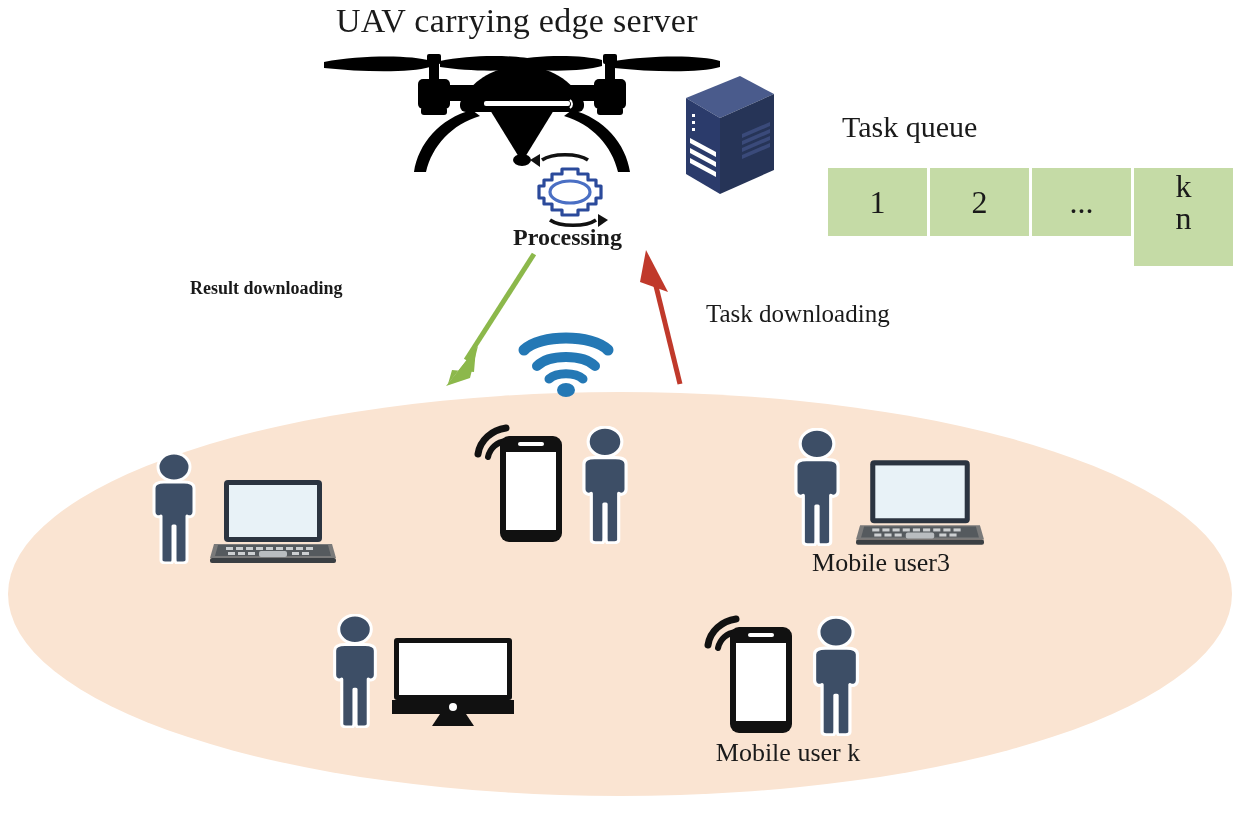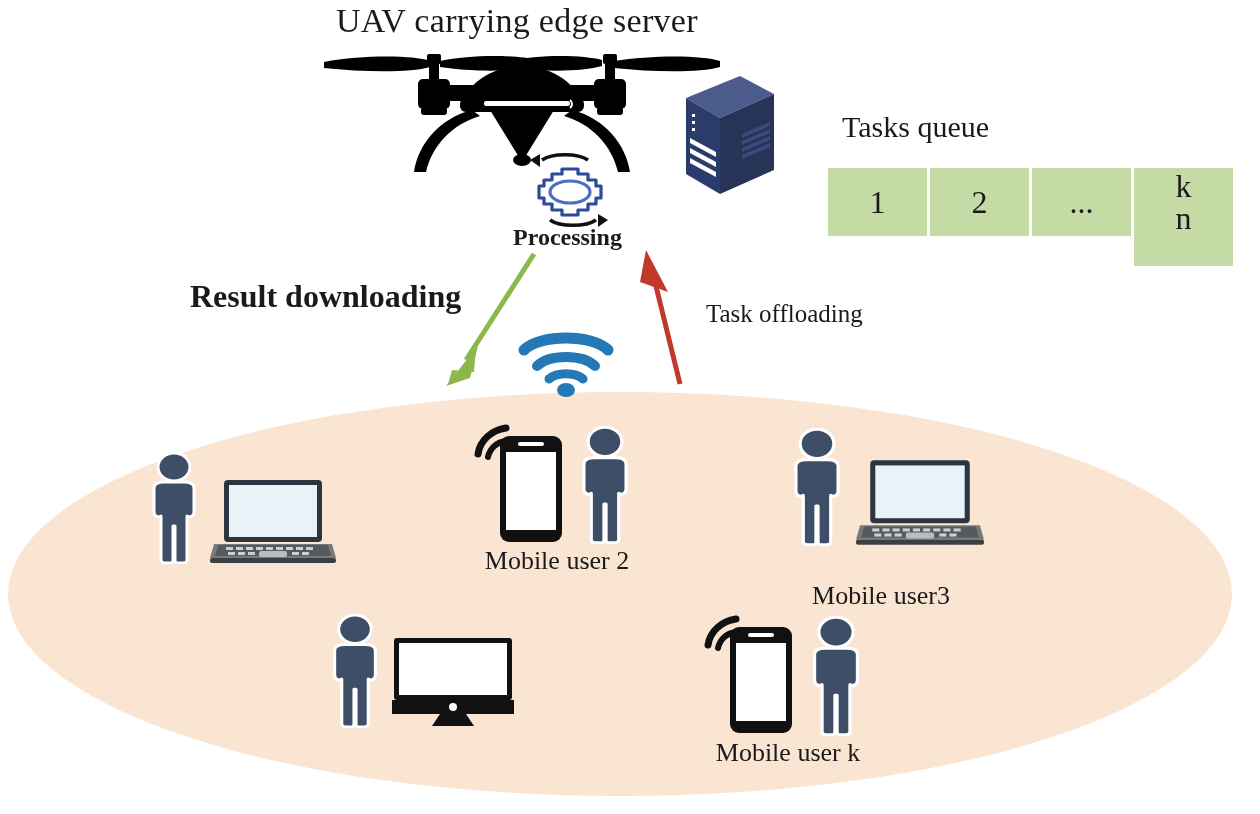--- a/index.html
+++ b/index.html
@@ -73,21 +73,21 @@
   #processing-label {
     left: 513px;
     top: 224px;
     font-size: 24px;
     font-weight: bold;
   }
 
   
   #arrow-download { position:absolute; left:430px; top:248px; width:120px; height:140px;}
   #arrow-offload  { position:absolute; left:630px; top:248px; width:120px; height:140px;}
-  #result-downloading-label { left: 190px; top: 278px; font-size: 32px; font-weight: 700; text-align: right;}
+  #result-downloading-label { left: 190px; top: 278px; font-size: 18px; font-weight: 700; text-align: right;}
   #task-offloading-label { left: 706px; top: 300px; font-size: 25px;}
 
   
   #wifi-icon { position:absolute; left:516px; top:328px; width:100px; height:70px;}
 
   
   #tasks-queue-title {
     left: 842px;
     top: 110px;
     font-size: 30px;
@@ -136,21 +136,21 @@
   .user-caption {
     margin-top: 2px;
     font-size: 26px;
     color: #1a1a1a;
     white-space: nowrap;
     font-family: "Liberation Serif", "DejaVu Serif", serif;
   }
 
   #user-1 { left: 138px; top: 452px; }
   #user-2 { left: 470px; top: 424px; }
-  #user-3 { left: 778px; top: 428px; gap: 33px; }
+  #user-3 { left: 778px; top: 428px; }
   #user-4 { left: 318px; top: 614px; }
   #user-k { left: 700px; top: 614px; justify-content: flex-end; }
 
   .person  { display:block; }
   .laptop  { display:block; }
   .monitor { display:block; }
 </style>
 </head>
 <body>
 
@@ -263,34 +263,34 @@
     </svg>
   </div>
   <div class="lbl" id="result-downloading-label">Result downloading</div>
 
   <div id="arrow-offload">
     <svg width="120" height="140" viewBox="0 0 120 140" xmlns="http://www.w3.org/2000/svg">
       <line x1="50" y1="136" x2="24" y2="30" stroke="#c0392b" stroke-width="5"></line>
       <polygon points="16,2 38,44 10,34" fill="#c0392b"></polygon>
     </svg>
   </div>
-  <div class="lbl" id="task-offloading-label">Task offloading</div>
+  <div class="lbl" id="task-offloading-label">Task downloading</div>
 
   <div id="wifi-icon">
     <svg width="100" height="70" viewBox="0 0 100 70" xmlns="http://www.w3.org/2000/svg">
       <g fill="none" stroke="#2478b5" stroke-linecap="round">
         <path d="M8 22 C24 6 76 6 92 22" stroke-width="11"></path>
         <path d="M21 38 C33 26 67 26 79 38" stroke-width="10"></path>
         <path d="M33 51 C41 44 59 44 67 51" stroke-width="9"></path>
       </g>
       <ellipse cx="50" cy="62" rx="9" ry="7" fill="#2478b5"></ellipse>
     </svg>
   </div>
 
-  <div class="lbl" id="tasks-queue-title">Tasks queue</div>
+  <div class="lbl" id="tasks-queue-title">Task queue</div>
   <div id="tasks-queue">
     <div class="queue-cell">
       <span>1</span>
     </div>
     <div class="queue-cell">
       <span>2</span>
     </div>
     <div class="queue-cell">
       <span>...</span>
     </div>
@@ -348,21 +348,20 @@
         <rect x="36" y="28" width="50" height="78" fill="#ffffff"></rect>
         <rect x="48" y="18" width="26" height="4" rx="2" fill="#ffffff"></rect>
       </svg>
       <svg class="person" width="78" height="118" viewBox="0 0 72 112" xmlns="http://www.w3.org/2000/svg">
         <g fill="#3d4e66" stroke="#ffffff" stroke-width="3" stroke-linejoin="round">
           <ellipse cx="36" cy="15" rx="16" ry="14"></ellipse>
           <path d="M16 36 C16 31 21 30 26 30 L46 30 C51 30 56 31 56 36 L56 60 C56 64 52 66 49 64 L49 108 C49 111 45 111 43 111 L39 111 C37 111 37 108 37 106 L37 74 L35 74 L35 106 C35 108 35 111 33 111 L29 111 C27 111 23 111 23 108 L23 64 C20 66 16 64 16 60 Z"></path>
         </g>
       </svg>
     </div>
-    <div class="user-caption">Mobile user 2</div>
   </div>
 
   <div class="user-group" id="user-3">
     <div class="user-devices">
       <svg class="person" width="78" height="118" viewBox="0 0 72 112" xmlns="http://www.w3.org/2000/svg">
         <g fill="#3d4e66" stroke="#ffffff" stroke-width="3" stroke-linejoin="round">
           <ellipse cx="36" cy="15" rx="16" ry="14"></ellipse>
           <path d="M16 36 C16 31 21 30 26 30 L46 30 C51 30 56 31 56 36 L56 60 C56 64 52 66 49 64 L49 108 C49 111 45 111 43 111 L39 111 C37 111 37 108 37 106 L37 74 L35 74 L35 106 C35 108 35 111 33 111 L29 111 C27 111 23 111 23 108 L23 64 C20 66 16 64 16 60 Z"></path>
         </g>
       </svg>

